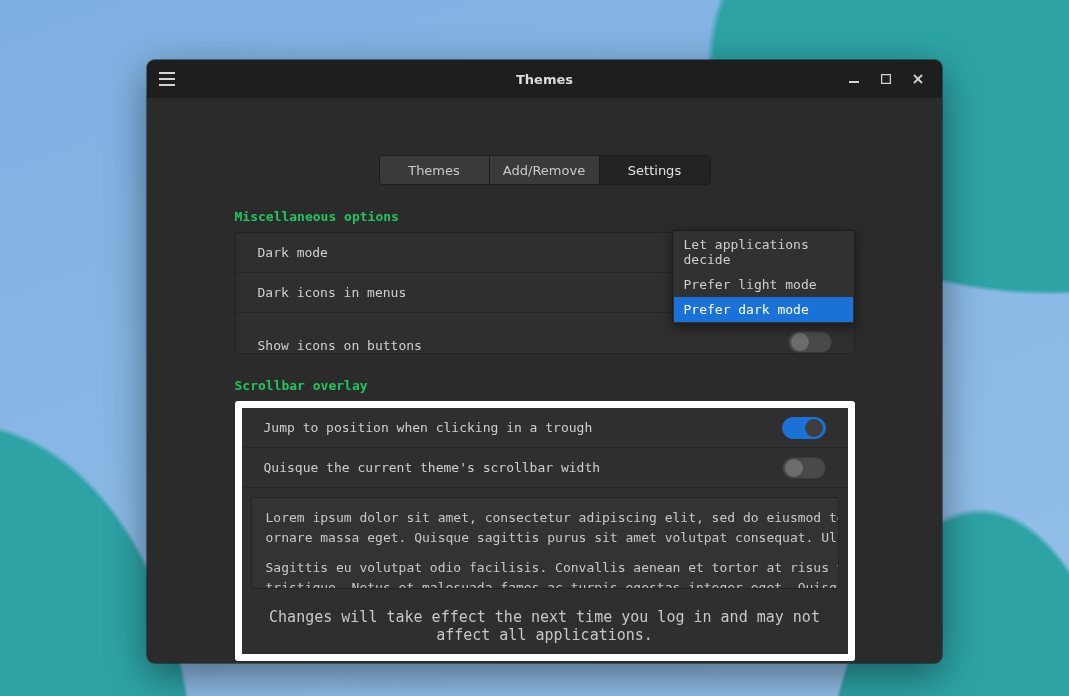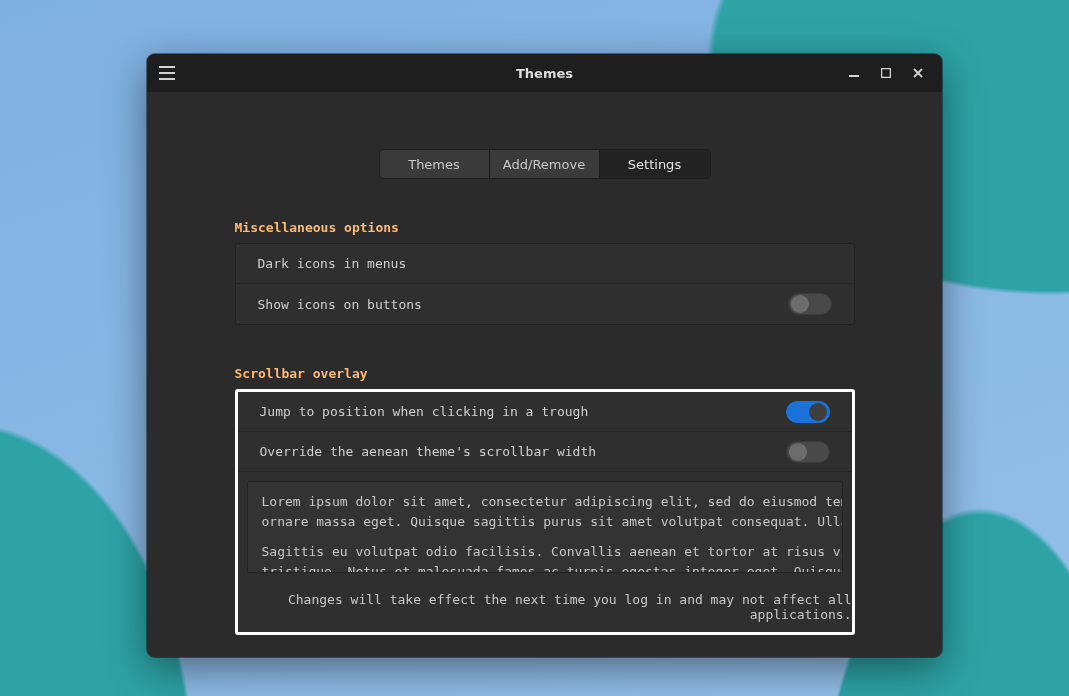--- a/index.html
+++ b/index.html
@@ -17,21 +17,21 @@
     position: absolute; inset: 0;
     background:
       radial-gradient(ellipse 420px 640px at -40px 780px, #2da3a6 0%, #2da3a6 55%, transparent 56%),
       radial-gradient(ellipse 300px 700px at 980px 900px, #2da3a6 0%, #2da3a6 55%, transparent 56%),
       radial-gradient(ellipse 700px 480px at 1050px 60px, #2da3a6 0%, #2da3a6 48%, transparent 49%),
       linear-gradient(160deg, #7fb0e2 0%, #93c0e8 100%);
   }
 
   .window {
     position: absolute;
-    left: 147px; top: 54px;
+    left: 147px; top: 60px;
     width: 795px; height: 603px;
     background: #2b2b2b;
     border-radius: 8px;
     box-shadow: 0 12px 40px rgba(0,0,0,0.45), 0 0 0 1px rgba(0,0,0,0.4);
     display: flex; flex-direction: column;
     overflow: visible;
   }
 
   
   .titlebar {
@@ -90,38 +90,38 @@
   }
   .tab:last-child { border-right: none; }
   .tab.active { background: #222222; color: #e4e4e4; }
 
   
   .section {
     width: 620px;
   }
   .section-title {
     font-weight: 700;
-    color: #fdba74;
-    margin-top: 41px;
+    color: #22c55e;
+    margin-top: 24px;
     margin-bottom: 8px;
     font-size: 13px;
   }
   .panel {
     border: 1px solid #222;
     border-radius: 3px;
     background: #2f2f2f;
   }
   .row {
     display: flex; align-items: center;
     min-height: 40px;
     padding: 0 22px;
     border-bottom: 1px solid #262626;
     position: relative;
   }
-  .row:last-child { border-bottom: none; }
+  .row:last-child { border-bottom: none; align-items: flex-end; }
   .row-label { flex: 1; color: #cfcfcf; }
 
   
   .toggle {
     width: 44px; height: 22px;
     background: #494949;
     border-radius: 11px;
     position: relative;
     border: 1px solid #3a3a3a;
     cursor: pointer;
@@ -169,28 +169,28 @@
     color: #c8c8c8;
     font-size: 13px;
     line-height: 1.55;
     height: 92px;
     overflow: hidden;
     white-space: nowrap;
   }
   .preview p { margin-bottom: 10px; }
 
   .footer-note {
-    text-align: right;
+    text-align: center;
     padding: 10px 0 10px 0;
     color: #c8c8c8;
-    font-size: 13px;
+    font-size: 15px;
   }
 
   .panel2 .row { padding: 0 22px; }
-  .panel2 { border: 3px solid #ffffff; border-radius: 3px; background: #2f2f2f; }
+  .panel2 { border: 7px solid #ffffff; border-radius: 3px; background: #2f2f2f; }
 </style>
 </head>
 <body>
 
 <div class="desktop"></div>
 
 <div class="window">
 
   <div class="titlebar">
     <div class="hamburger">
@@ -226,20 +226,29 @@
     <div class="tabgroup">
       <div class="tab">Themes</div>
       <div class="tab">Add/Remove</div>
       <div class="tab active">Settings</div>
     </div>
 
     <div class="section">
       <div class="section-title">Miscellaneous options</div>
       <div class="panel">
 
+        <div class="row" style="overflow:visible;">
+          <div class="row-label">Dark mode</div>
+
+          <div class="dropdown-menu">
+            <div class="dropdown-item">Let applications decide</div>
+            <div class="dropdown-item">Prefer light mode</div>
+            <div class="dropdown-item selected">Prefer dark mode</div>
+          </div>
+        </div>
 
         <div class="row">
           <div class="row-label">Dark icons in menus</div>
         </div>
 
         <div class="row">
           <div class="row-label">Show icons on buttons</div>
           <div class="toggle">
               <div class="knob"></div>
             </div>
@@ -254,21 +263,21 @@
 
         <div class="row">
           <div class="row-label">Jump to position when clicking in a trough</div>
           <div class="toggle on">
               <div class="knob"></div>
             </div>
         </div>
 
 
         <div class="row">
-          <div class="row-label">Override the aenean theme's scrollbar width</div>
+          <div class="row-label">Quisque the current theme's scrollbar width</div>
           <div class="toggle">
               <div class="knob"></div>
             </div>
         </div>
 
         <div class="preview">
           <p>
             <span>Lorem ipsum dolor sit amet, consectetur adipiscing elit, sed do eiusmod tempor incididunt</span><br>
             <span>ornare massa eget. Quisque sagittis purus sit amet volutpat consequat. Ullamcorper dignissim</span>
           </p>

